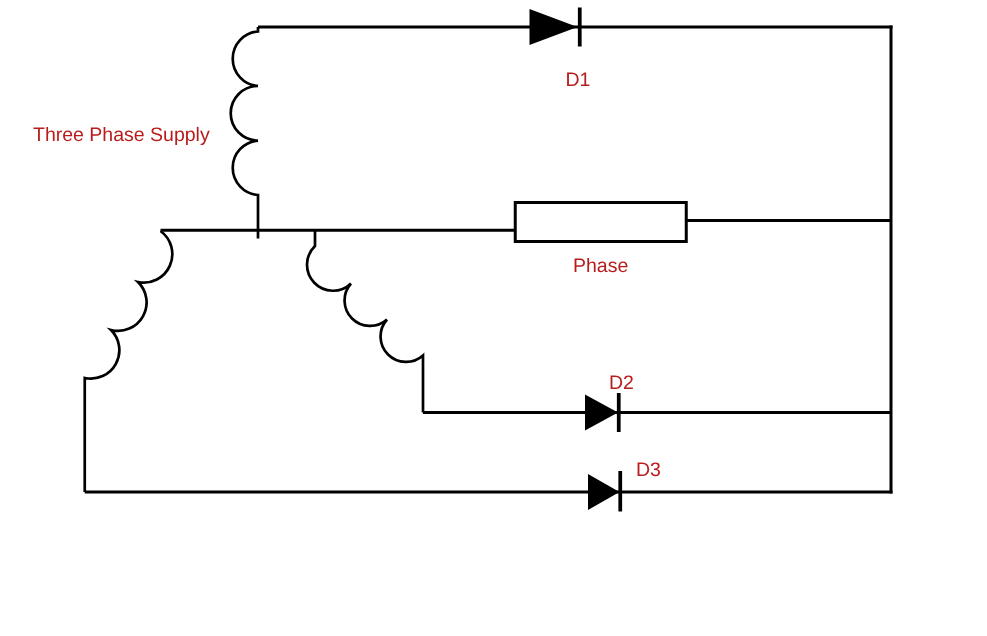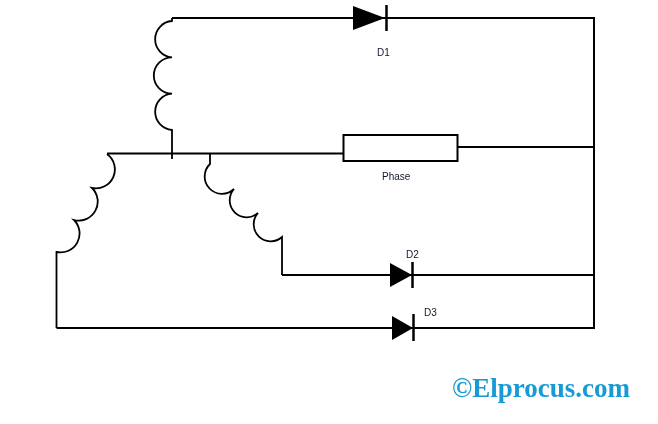--- a/index.html
+++ b/index.html
@@ -39,22 +39,22 @@
     stroke: #000000;
     stroke-width: 2.5;
   }
   .load-box {
     fill: #ffffff;
     stroke: #000000;
     stroke-width: 2;
   }
   .lbl {
     position: absolute;
-    color: #0f172a;
-    font-size: 10px;
+    color: #b91c1c;
+    font-size: 13px;
     line-height: 14px;
     white-space: nowrap;
   }
   .watermark {
     position: absolute;
     left: 452px;
     top: 374px;
     font-family: "Liberation Serif", serif;
     font-weight: bold;
     font-size: 27px;
@@ -98,24 +98,24 @@
     <path class="diode-fill" d="M353 6 L353 30 L385 18 Z"></path>
     <path class="cathode-bar" d="M386.5 5 V31"></path>
 
     <path class="diode-fill" d="M390 263 L390 287 L412 275 Z"></path>
     <path class="cathode-bar" d="M412.5 262 V288"></path>
 
     <path class="diode-fill" d="M392 316 L392 340 L413 328 Z"></path>
     <path class="cathode-bar" d="M413.5 314 V341"></path>
   </svg>
 
+  <div class="lbl supply-lbl">Three Phase Supply</div>
 
   <div class="lbl d1-lbl">D1</div>
 
   <div class="lbl load-lbl">Phase</div>
 
   <div class="lbl d2-lbl">D2</div>
 
   <div class="lbl d3-lbl">D3</div>
 
-  <div class="watermark" style="color: rgb(24, 154, 214);">©Elprocus.com</div>
 
 </div>
 
 </body></html>

